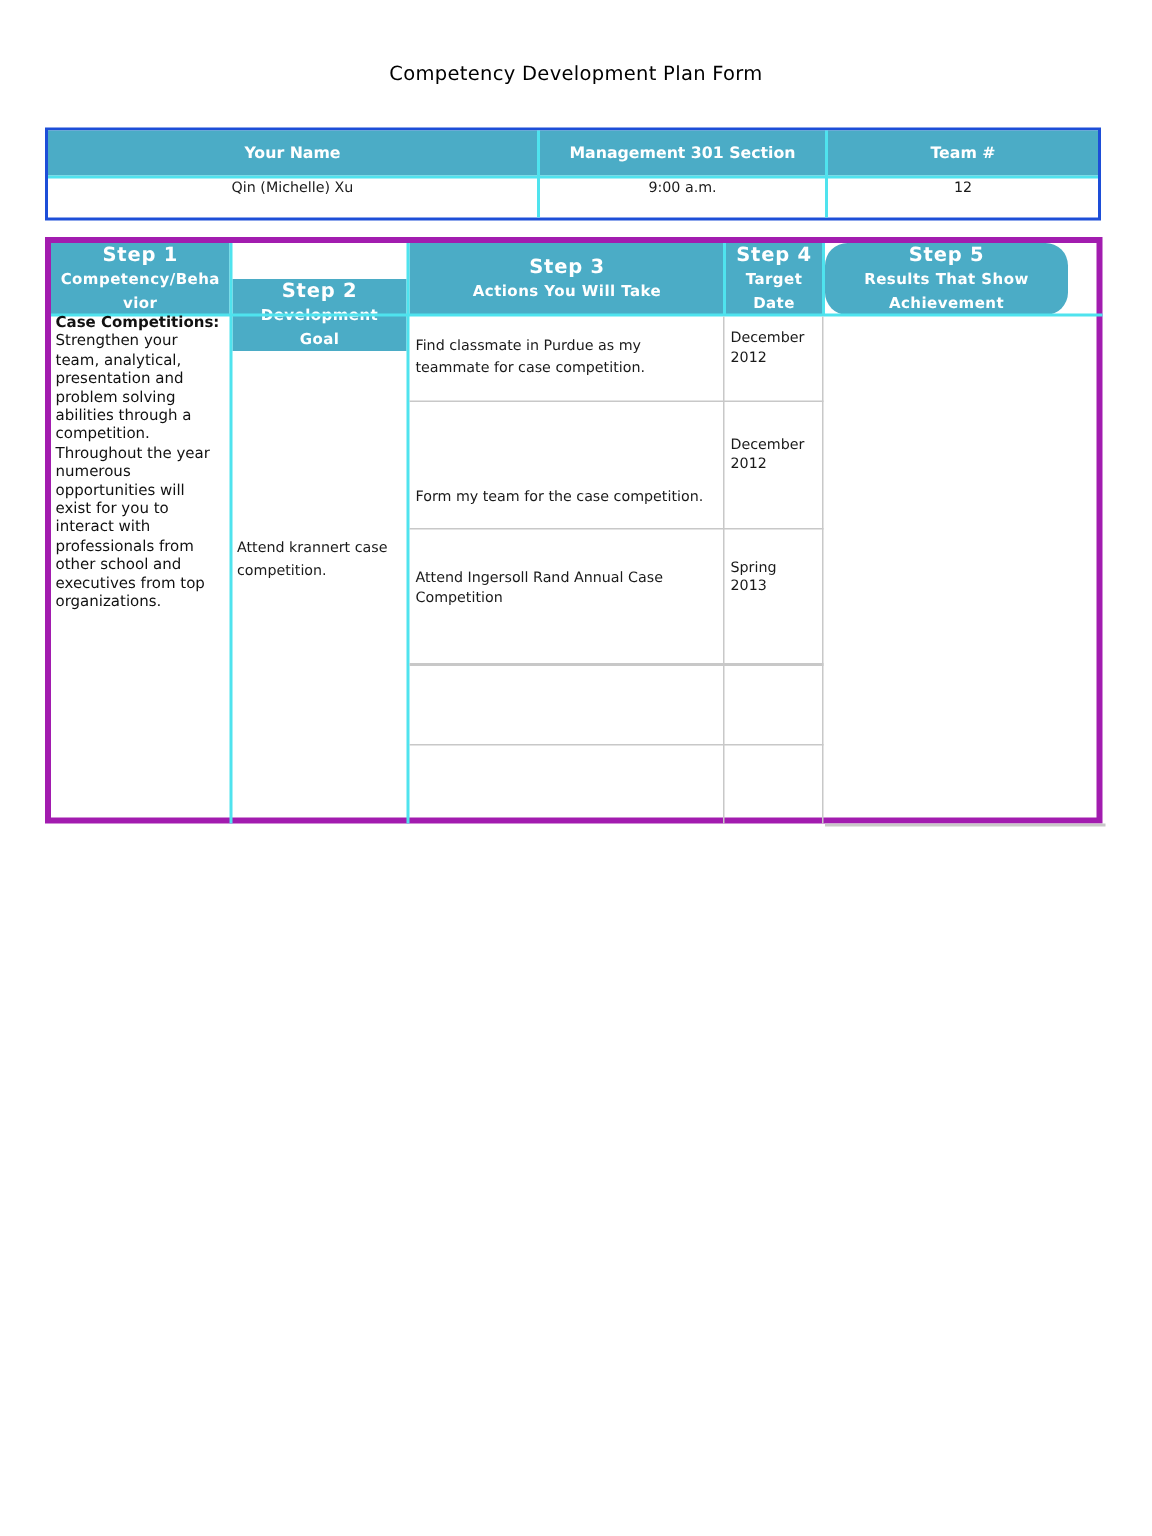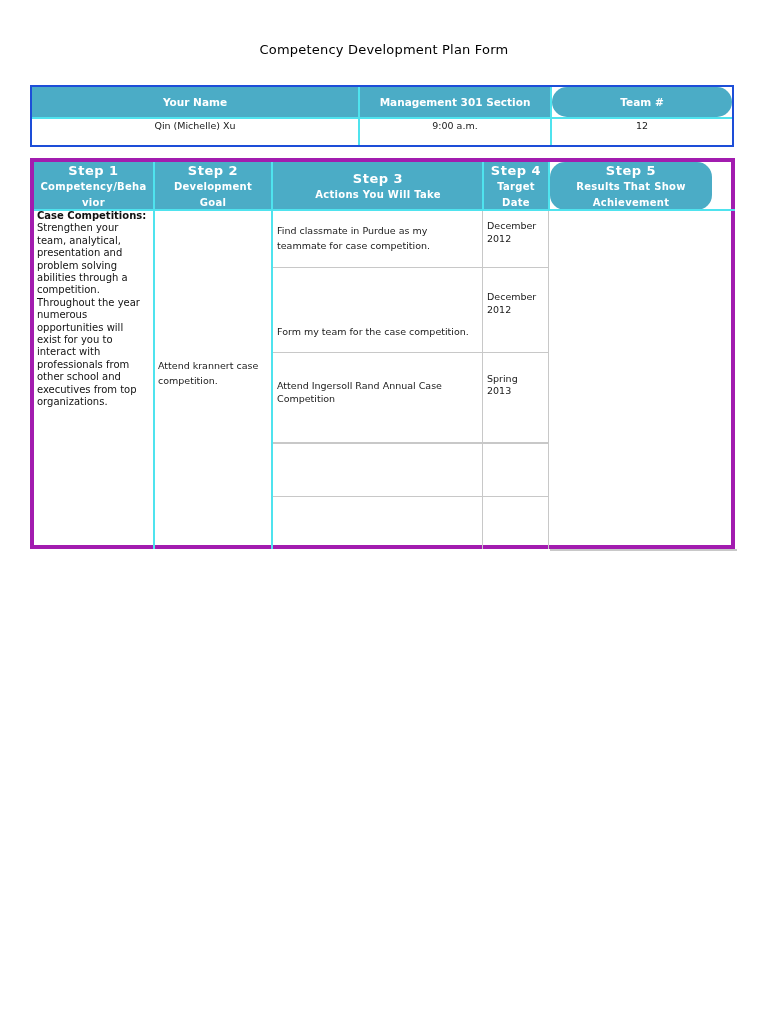--- a/index.html
+++ b/index.html
@@ -40,39 +40,39 @@
   .c1txt b { font-weight: bold; }
 </style>
 </head>
 <body>
 
 <div class="title">Competency Development Plan Form</div>
 
 <div class="info">
   <div class="cell hdr" style="left:0;width:326px;">Your Name</div>
   <div class="cell hdr" style="left:328px;width:190px;">Management 301 Section</div>
-  <div class="cell hdr" style="left:520px;width:180px;border-radius:15px;">Team #</div>
+  <div class="cell hdr" style="left:520px;width:180px;">Team #</div>
 
   <div class="hline" style="left:0;top:30px;width:700px;"></div>
   <div class="vline" style="left:326px;top:0;height:58px;"></div>
   <div class="vline" style="left:518px;top:0;height:58px;"></div>
 
   <div class="cell val" style="left:0;width:326px;">Qin (Michelle) Xu</div>
   <div class="cell val" style="left:328px;width:190px;">9:00 a.m.</div>
   <div class="cell val" style="left:520px;width:180px;">12</div>
 </div>
 
 <div class="plan">
 
   <div class="cell hdr" style="left:0;width:119px;">
     <div class="step">Step 1</div>
     <div class="sub">Competency/Beha</div>
     <div class="sub">vior</div>
   </div>
-  <div class="cell hdr" style="left:121px;width:116px;">
+  <div class="cell hdr" style="left:121px;width:116px;margin-top:24px;">
     <div class="step">Step 2</div>
     <div class="sub">Development</div>
     <div class="sub">Goal</div>
   </div>
   <div class="cell hdr" style="left:239px;width:210px;padding-top:8px;">
     <div class="step">Step 3</div>
     <div class="sub">Actions You Will Take</div>
   </div>
   <div class="cell hdr" style="left:450px;width:64px;">
     <div class="step">Step 4</div>

